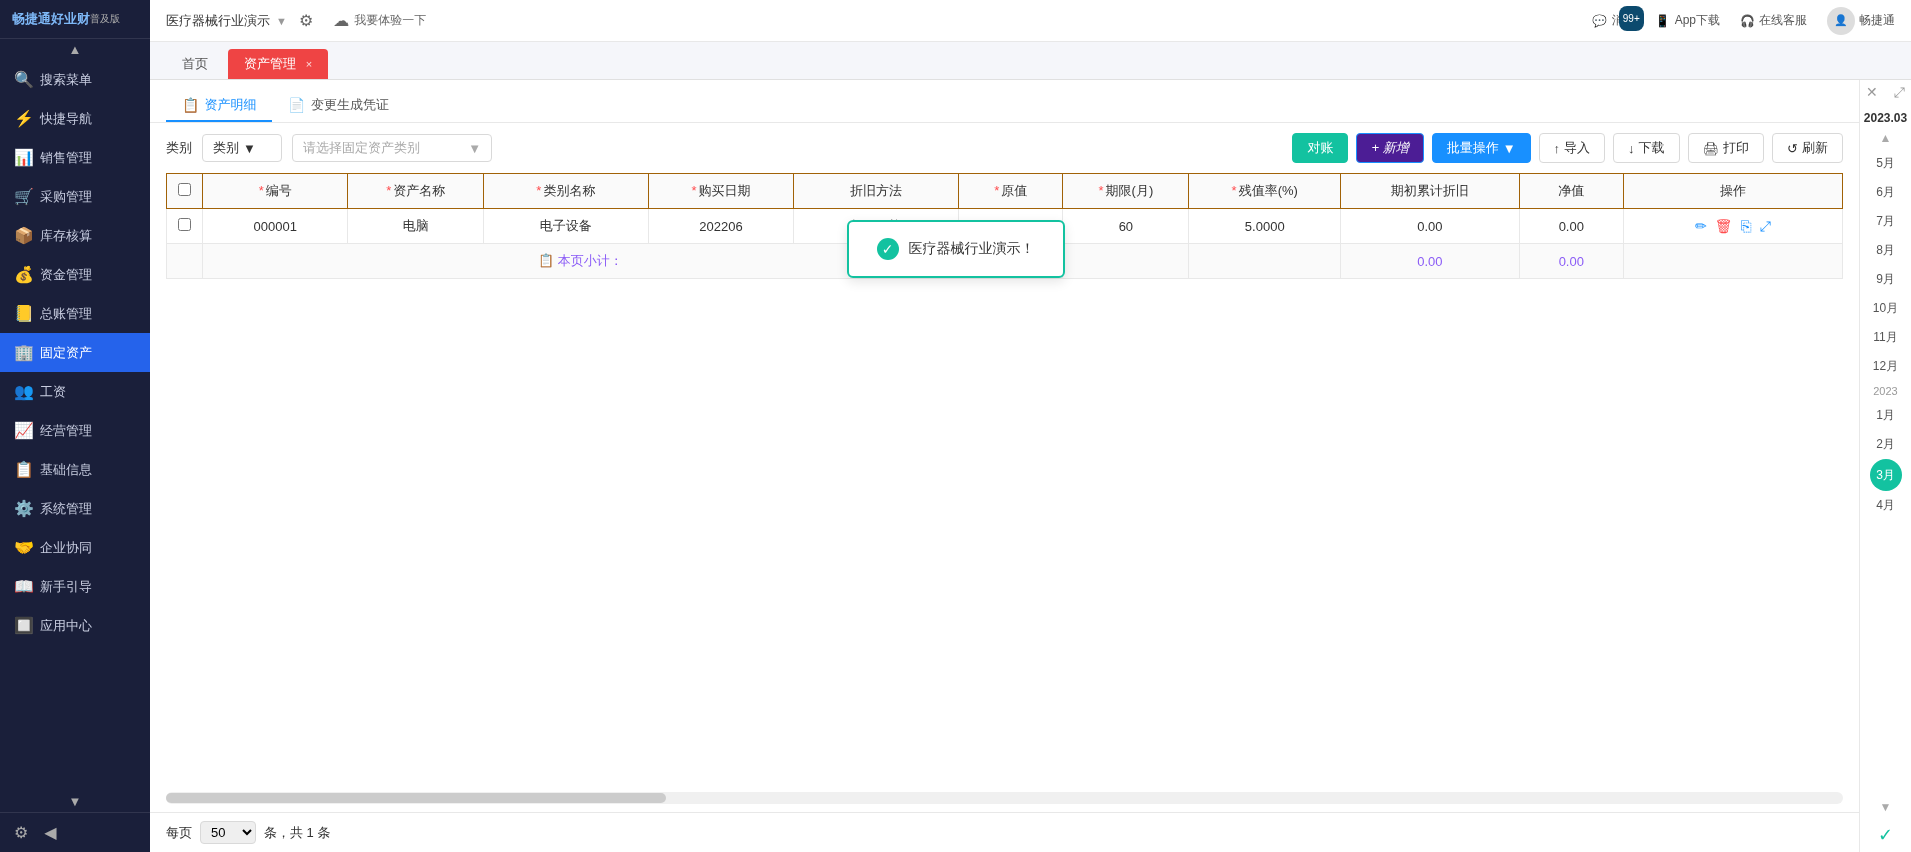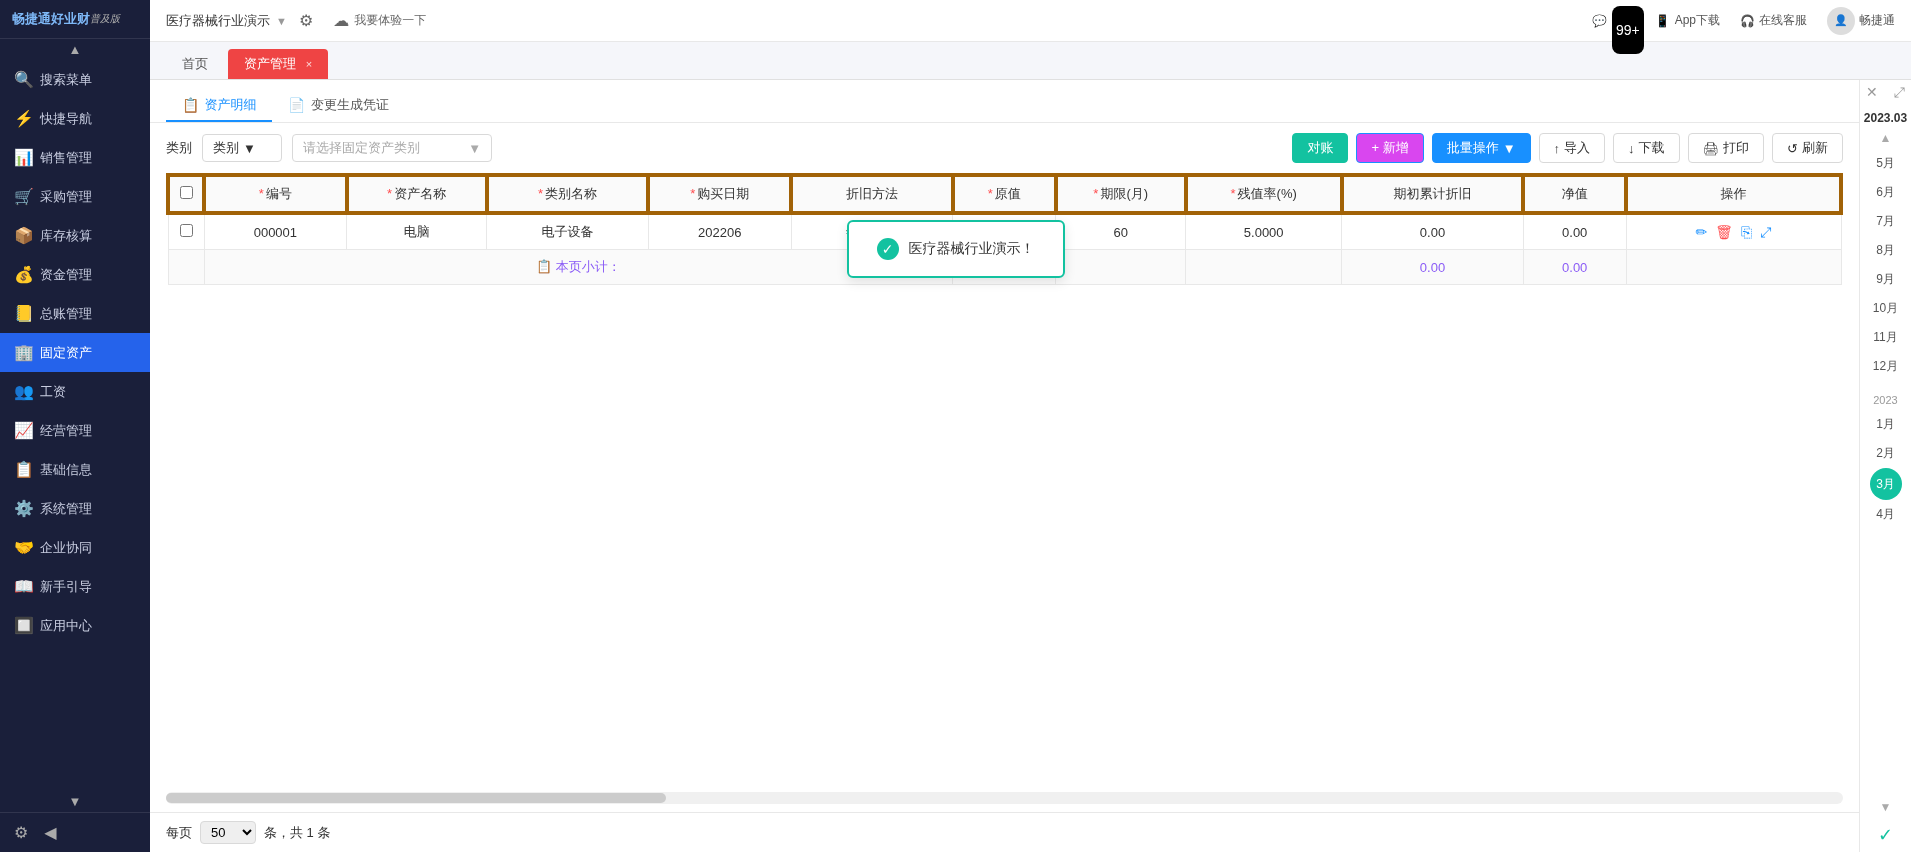--- a/index.html
+++ b/index.html
@@ -16,21 +16,21 @@
     }
     .sidebar-logo {
       padding: 10px 12px;
       color: #fff;
       font-size: 12px;
       border-bottom: 1px solid rgba(255,255,255,0.1);
       display: flex;
       flex-direction: row;
     }
     .sidebar-logo .logo-title { font-size: 13px; font-weight: bold; color: #7eb8f7; }
-    .sidebar-logo .logo-sub { font-size: 10px; color: #aaa; margin-top: 2px; font-style: italic; }
+    .sidebar-logo .logo-sub { font-size: 10px; color: #aaa; margin-top: 2px; }
     .sidebar-scroll {
       flex: 1;
       overflow-y: auto;
       overflow-x: hidden;
     }
     .sidebar-scroll::-webkit-scrollbar { width: 4px; }
     .sidebar-scroll::-webkit-scrollbar-thumb { background: #444; border-radius: 2px; }
     .sidebar-item {
       display: flex;
       align-items: center;
@@ -107,25 +107,25 @@
     .topbar-right-item {
       display: flex;
       align-items: center;
       gap: 4px;
       color: #555;
       font-size: 12px;
       cursor: pointer;
       position: relative;
     }
     .badge {
-      background: #000000;
+      background: #0c4a6e;
       color: #fff;
-      font-size: 14px;
+      font-size: 10px;
       border-radius: 8px;
-      padding: 16px 4px;
+      padding: 7px 4px;
       position: absolute;
       top: -6px;
       right: -8px;
     }
     .topbar-avatar {
       width: 28px;
       height: 28px;
       background: #ddd;
       border-radius: 50%;
       display: flex;
@@ -227,23 +227,24 @@
       border-radius: 4px;
       cursor: pointer;
       border: 1px solid #d9d9d9;
       background: #fff;
       color: #333;
       display: flex;
       align-items: center;
       gap: 4px;
     }
     .btn-primary {
-      background: #d946ef;
+      background: #4c1d95;
       color: #fff;
       border-color: #1890ff;
+      font-style: italic;
     }
     .btn-green {
       background: #13c2a0;
       color: #fff;
       border-color: #13c2a0;
     }
     .btn-batch {
       background: #1890ff;
       color: #fff;
       border-color: #1890ff;
@@ -291,21 +292,21 @@
       overflow: auto;
       padding: 0 16px;
     }
     .data-table {
       width: 100%;
       border-collapse: collapse;
       font-size: 13px;
     }
     .data-table th {
       background: #fafafa;
-      border: 4px solid #a16207;
+      border: 1px solid #a16207;
       padding: 8px 0;
       color: #333;
       font-weight: 500;
       text-align: center;
       white-space: nowrap;
     }
     .data-table td {
       border: 1px solid #e8e8e8;
       padding: 8px 10px;
       color: #333;
@@ -719,21 +720,21 @@
       <div class="rp-scroll-up">▲</div>
       <div class="rp-months">
         <div class="rp-month">5月</div>
         <div class="rp-month">6月</div>
         <div class="rp-month">7月</div>
         <div class="rp-month">8月</div>
         <div class="rp-month">9月</div>
         <div class="rp-month">10月</div>
         <div class="rp-month">11月</div>
         <div class="rp-month">12月</div>
-        <div style="font-size:11px; color:#999; padding:4px 0; text-align:center; width:100%;margin-top:9px;">2023</div>
+        <div style="font-size:11px; color:#999; padding:4px 0; text-align:center; width:100%;">2023</div>
         <div class="rp-month">1月</div>
         <div class="rp-month">2月</div>
         <div class="rp-month current-highlight">3月</div>
         <div class="rp-month">4月</div>
       </div>
       <div class="rp-scroll-down">▼</div>
       <div style="padding:6px 0; display:flex; justify-content:center; width:100%;">
         <span style="color:#13c2a0; font-size:18px;">✓</span>
       </div>
     </div>

